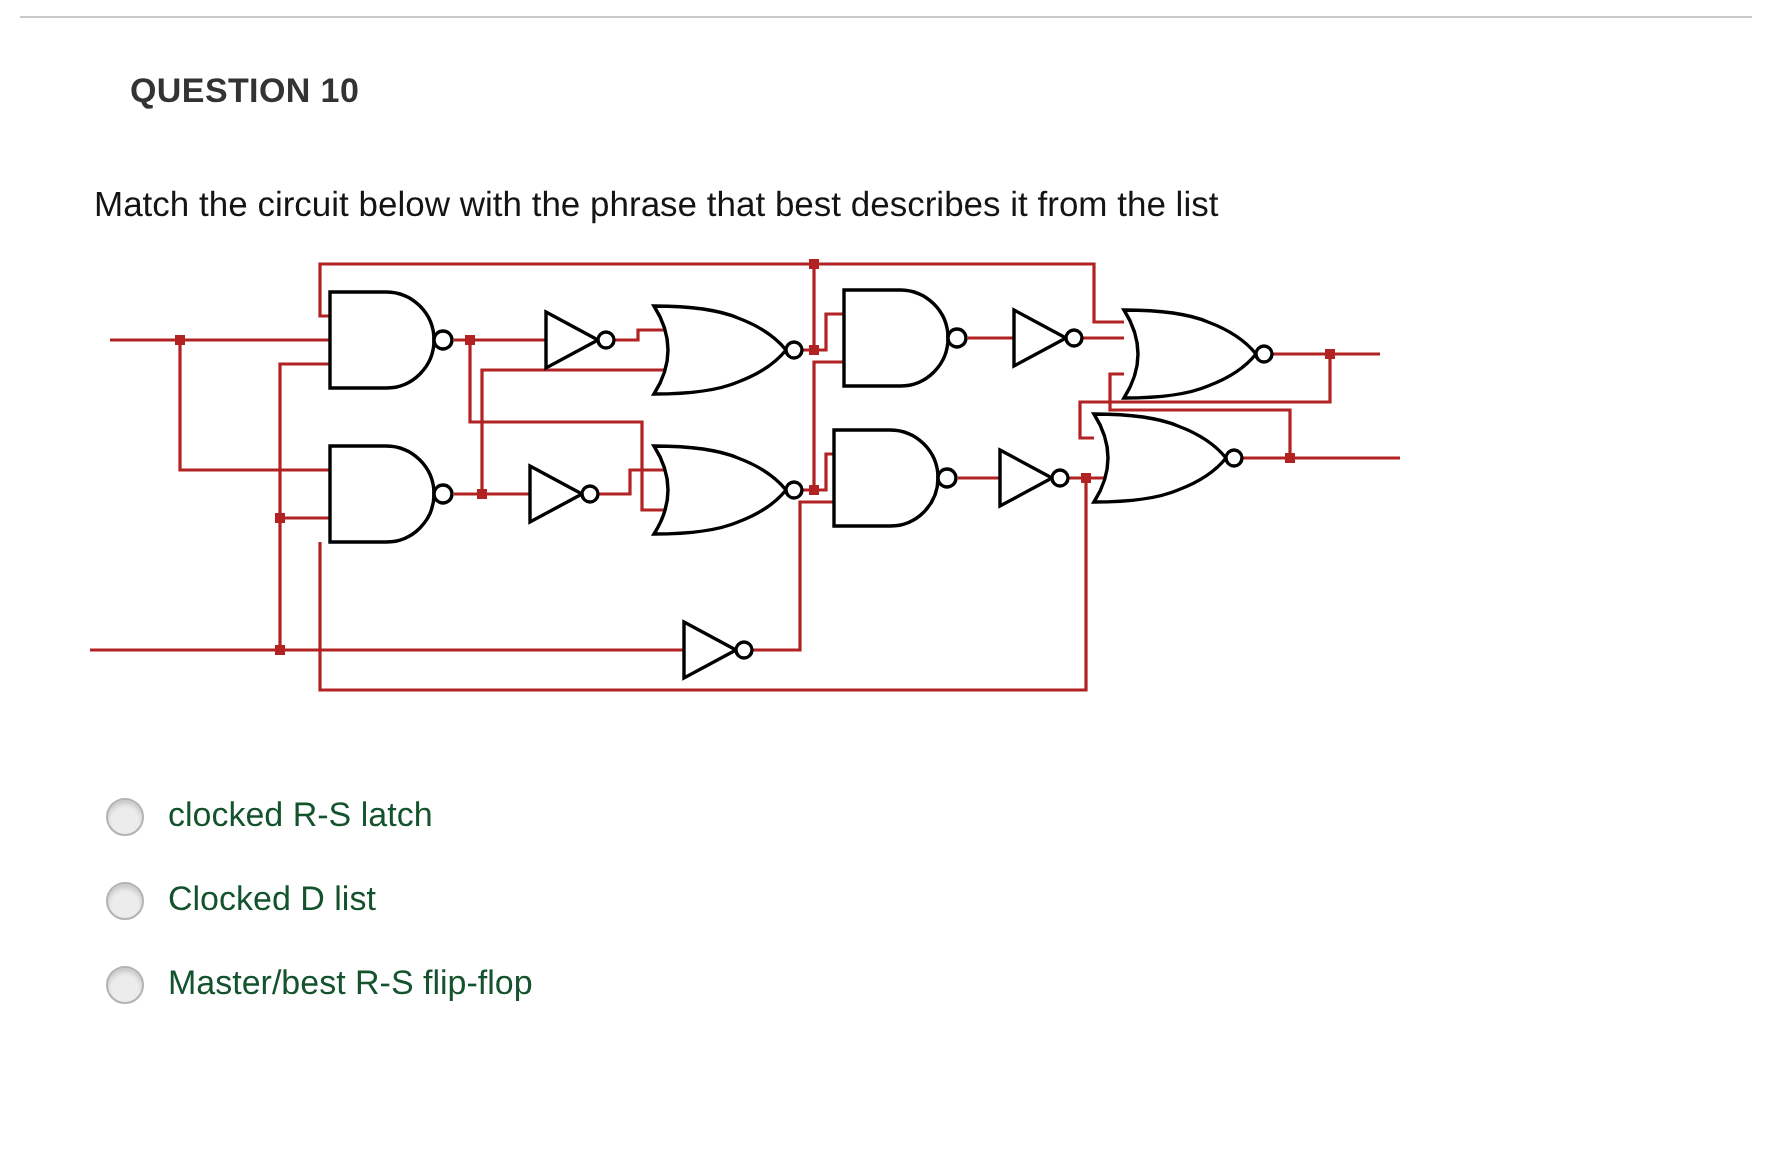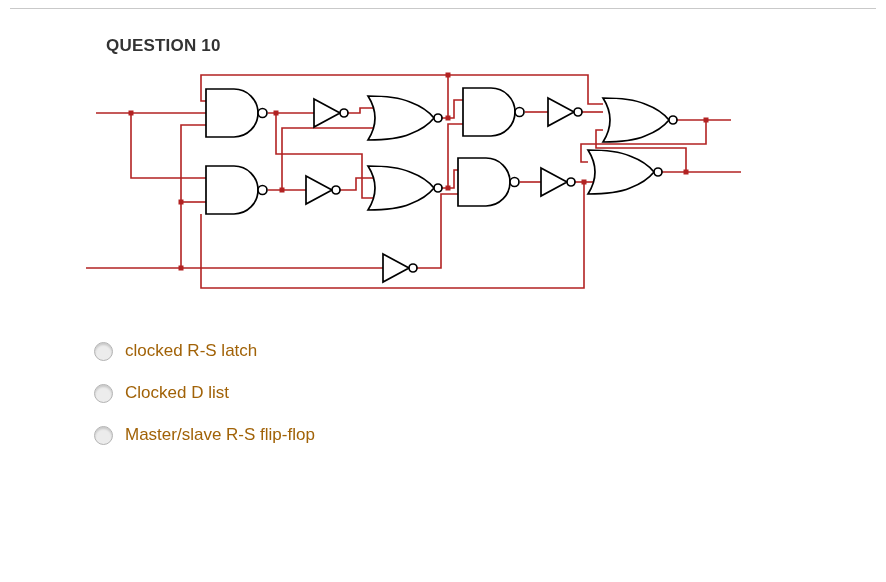--- a/index.html
+++ b/index.html
@@ -1,43 +1,44 @@
 <!DOCTYPE html>
 <html style="--wire: #b22222; --gate: #000000;"><head>
 <meta charset="utf-8">
 <style>
   html,body{margin:0;padding:0}
   body{
     width:886px;height:582px;background:#ffffff;overflow:hidden;
     font-family:"Liberation Sans",sans-serif;color:#1b1b1b;
   }
   .top-divider{border-top:1px solid #c9c9c9;margin:8px 10px 0 10px}
-  .content{padding-left:88px;padding-right:40px}
+  .content{padding-left:47px;padding-right:40px}
   .q-heading{font-size:17px;font-weight:bold;color:#333;margin:27px 0 0 18px;letter-spacing:.2px}
   .q-prompt{font-size:17.5px;margin:36px 0 0 0;color:#141414}
   svg.circuit{display:block;margin:10px 0 0 -2px}
   svg .wire{fill:none;stroke:var(--wire,#b22222);stroke-width:1.6}
   svg .dot{fill:var(--wire,#b22222)}
   .options{margin-top:24px}
   .option{display:flex;align-items:center;height:42px;margin-left:6px;cursor:pointer}
   .radio{
     width:17px;height:17px;border-radius:50%;background:#ececec;
     border:1px solid #b3b3b3;box-shadow:inset 0 2px 2px rgba(0,0,0,.15);flex:none;
   }
-  .option-label{margin-left:12px;font-size:17px;color:#a16207}
+  .option-label{margin-left:12px;font-size:17px;color:#14532d}
 </style>
 </head>
 <body>
 
 <div class="top-divider"></div>
 
 <div class="content">
 
   <div class="q-heading">QUESTION 10</div>
 
+  <p class="q-prompt">Match the circuit below with the phrase that best describes it from the list</p>
 
   <svg class="circuit" width="660" height="240" viewBox="0 0 660 240" aria-label="logic circuit">
     <defs>
       <g id="g-nand">
         <path d="M0 0 H28 A24 24 0 0 1 28 48 H0 Z" fill="#ffffff" stroke="#000000" stroke-width="1.7"></path>
         <circle cx="56.5" cy="24" r="4.5" fill="#ffffff" stroke="#000000" stroke-width="1.7"></circle>
       </g>
       <g id="g-inv">
         <path d="M0 0 L26 14 L0 28 Z" fill="#ffffff" stroke="#000000" stroke-width="1.7"></path>
         <circle cx="30" cy="14" r="4" fill="#ffffff" stroke="#000000" stroke-width="1.7"></circle>
@@ -112,17 +113,17 @@
     <div class="option">
       <span class="radio"></span>
       <span class="option-label">clocked R-S latch</span>
     </div>
     <div class="option">
       <span class="radio"></span>
       <span class="option-label">Clocked D list</span>
     </div>
     <div class="option">
       <span class="radio"></span>
-      <span class="option-label">Master/slave R-S flip-flop</span>
+      <span class="option-label">Master/best R-S flip-flop</span>
     </div>
   </div>
 
 </div>
 
 </body></html>

